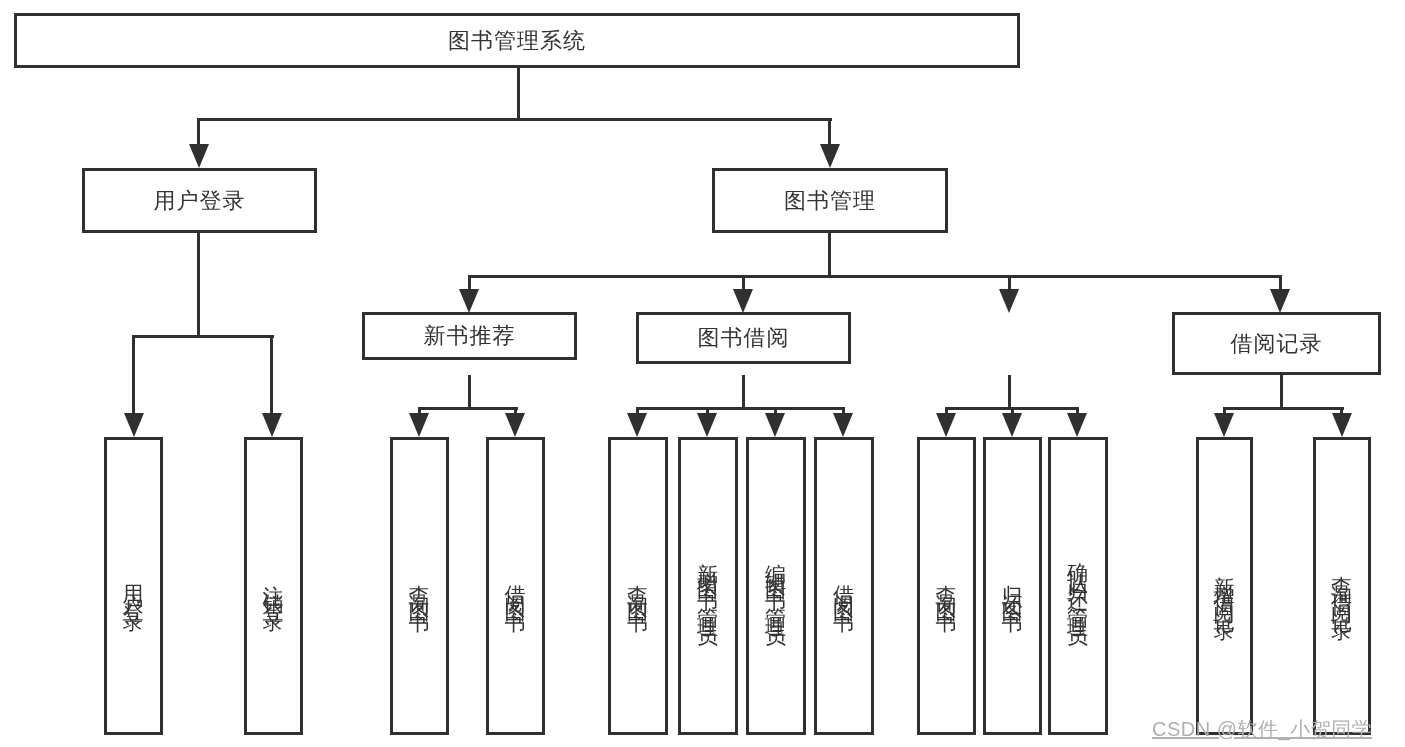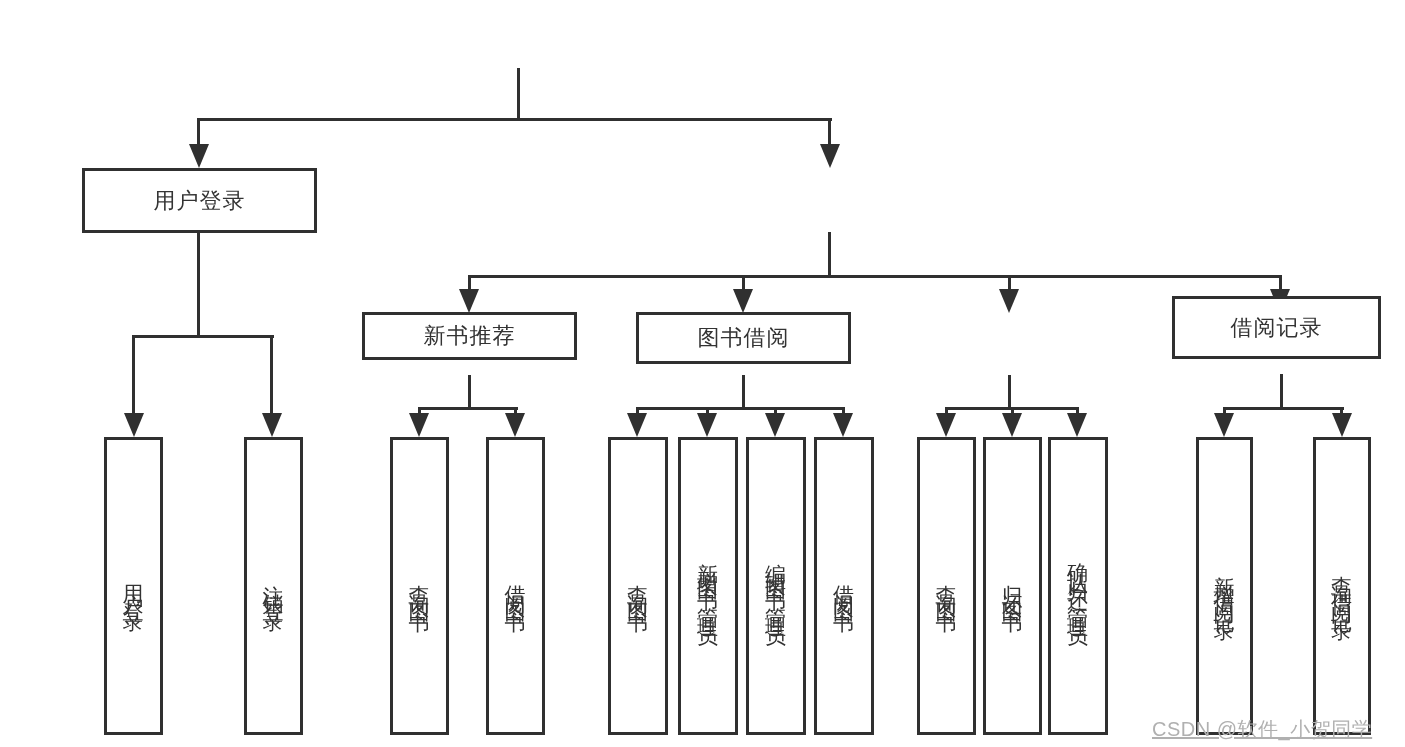--- a/index.html
+++ b/index.html
@@ -35,30 +35,36 @@
   .watermark{
     position:absolute;left:1152px;top:716px;z-index:5;
     font-size:20px;color:var(--wm);letter-spacing:0.5px;white-space:nowrap;text-decoration:underline;
   }
 </style>
 </head>
 <body>
 
 <div id="canvas">
 
+  <div class="box" style="left:14px;top:13px;width:1006px;height:55px">
+    <span class="hlabel">图书管理系统</span>
+  </div>
 
   <div class="vl" style="left:517px;top:68px;height:52px"></div>
   <div class="hl" style="left:198px;top:118px;width:634px"></div>
   <div class="vl" style="left:197px;top:118px;height:28px"></div>
   <div class="ah" style="left:189px;top:144px"></div>
   <div class="vl" style="left:828px;top:118px;height:28px"></div>
   <div class="ah" style="left:820px;top:144px"></div>
 
   <div class="box" style="left:82px;top:168px;width:235px;height:65px">
     <span class="hlabel">用户登录</span>
+  </div>
+  <div class="box" style="left:712px;top:168px;width:236px;height:65px">
+    <span class="hlabel">图书管理</span>
   </div>
 
   <div class="vl" style="left:197px;top:233px;height:104px"></div>
   <div class="hl" style="left:132px;top:335px;width:142px"></div>
   <div class="vl" style="left:132px;top:335px;height:80px"></div>
   <div class="ah" style="left:124px;top:413px"></div>
   <div class="vl" style="left:270px;top:335px;height:80px"></div>
   <div class="ah" style="left:262px;top:413px"></div>
 
   <div class="vl" style="left:828px;top:232px;height:45px"></div>
@@ -71,21 +77,21 @@
   <div class="ah" style="left:999px;top:289px"></div>
   <div class="vl" style="left:1279px;top:275px;height:16px"></div>
   <div class="ah" style="left:1270px;top:289px"></div>
 
   <div class="box" style="left:362px;top:312px;width:215px;height:48px">
     <span class="hlabel">新书推荐</span>
   </div>
   <div class="box" style="left:636px;top:312px;width:215px;height:52px">
     <span class="hlabel">图书借阅</span>
   </div>
-  <div class="box" style="left:1172px;top:296px;width:209px;height:63px">
+  <div class="box" style="left:1172px;top:312px;width:209px;height:63px">
     <span class="hlabel">借阅记录</span>
   </div>
 
   <div class="vl" style="left:468px;top:375px;height:34px"></div>
   <div class="hl" style="left:418px;top:407px;width:100px"></div>
   <div class="vl" style="left:418px;top:407px;height:10px"></div>
   <div class="ah" style="left:409px;top:413px"></div>
   <div class="vl" style="left:514px;top:407px;height:10px"></div>
   <div class="ah" style="left:505px;top:413px"></div>
 

